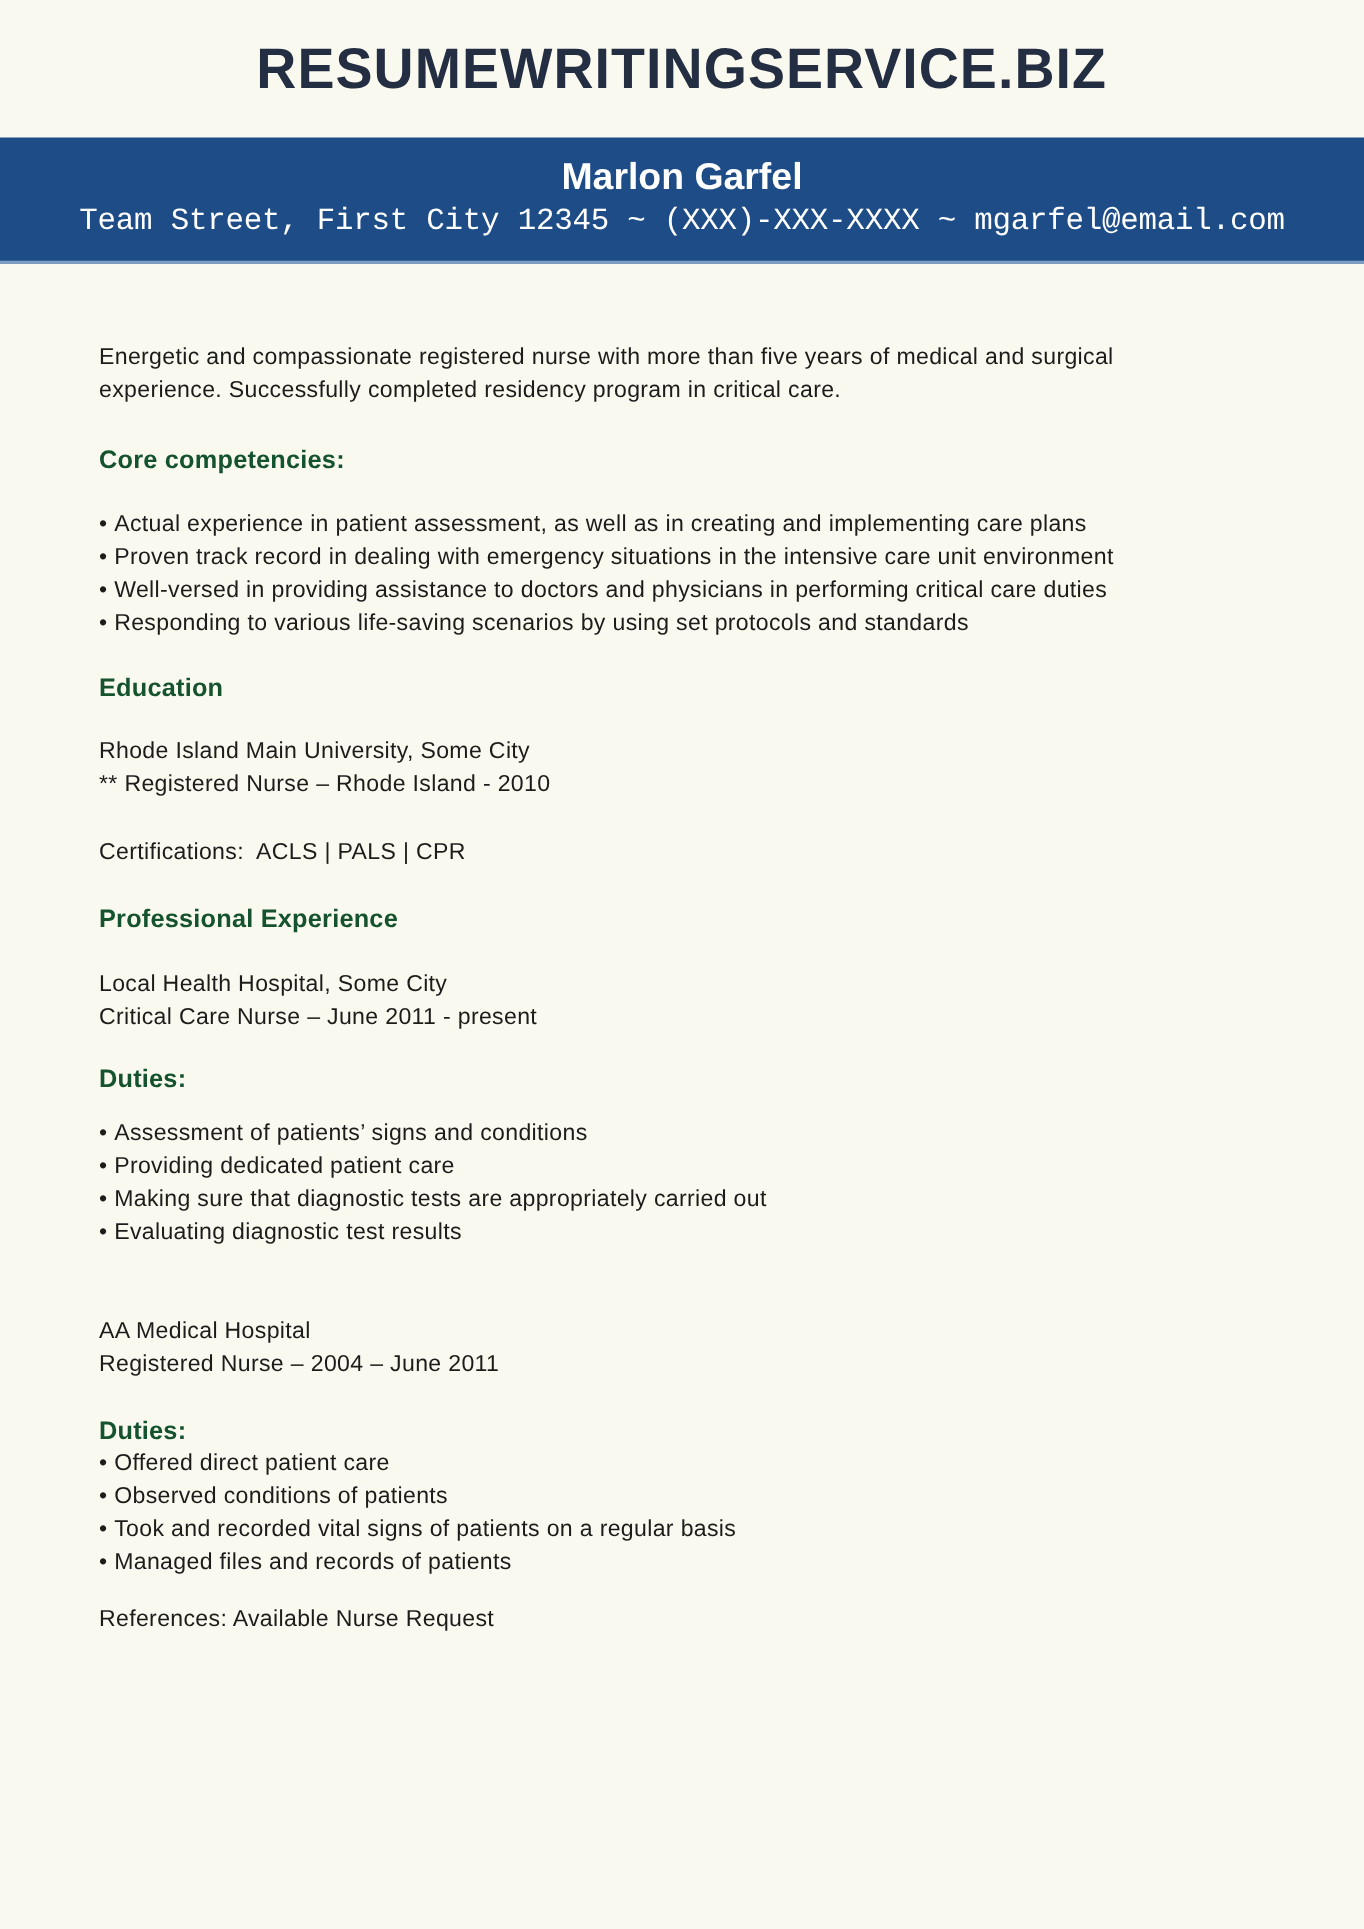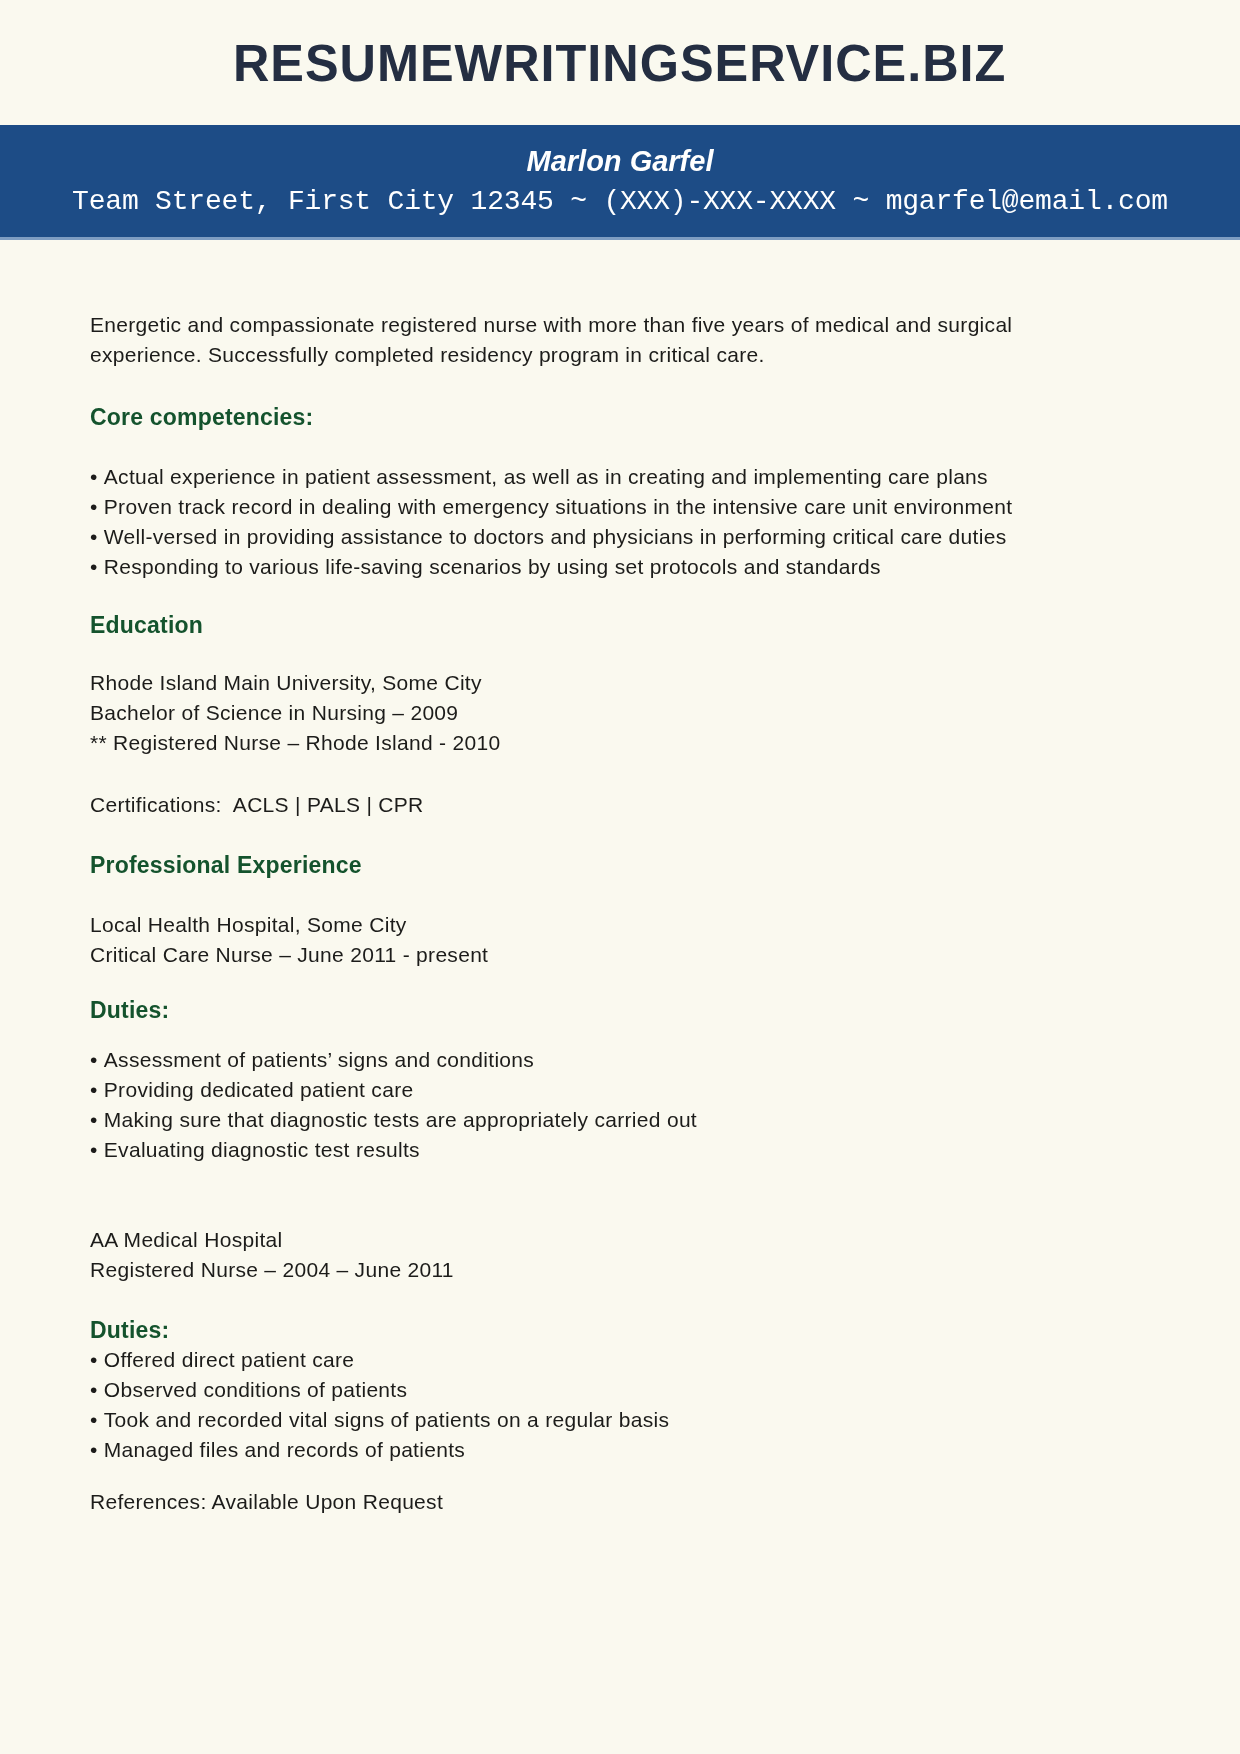--- a/index.html
+++ b/index.html
@@ -30,24 +30,23 @@
   }
   
   .band {
     background: #1D4C86;
     color: #FFFFFF;
     text-align: center;
     padding: 14px 0 16px;
     border-bottom: 3px solid #7E9DC2;
   }
   .band-name {
-    font-size: 29px;
+    font-size: 34px;
     font-weight: bold;
     line-height: 44px;
-    font-style: italic;
   }
   .band-contact {
     font-size: 28px;
     font-weight: normal;
     line-height: 38px;
     letter-spacing: -0.2px;
     font-family: Liberation Mono, monospace;
   }
   
   .resume-body {
@@ -104,21 +103,20 @@
       <div class="bullet-item">Actual experience in patient assessment, as well as in creating and implementing care plans</div>
       <div class="bullet-item">Proven track record in dealing with emergency situations in the intensive care unit environment</div>
       <div class="bullet-item">Well-versed in providing assistance to doctors and physicians in performing critical care duties</div>
       <div class="bullet-item">Responding to various life-saving scenarios by using set protocols and standards</div>
     </div>
 
     <div class="h-accent mb-28">Education</div>
 
     <div class="block mb-38">
       <div class="line">Rhode Island Main University, Some City</div>
-      <div class="line">Bachelor of Science in Nursing – 2009</div>
     </div>
 
     <div class="block mb-32">** Registered Nurse – Rhode Island - 2010</div>
 
     <div class="block mb-30 ws-pre">Certifications:  ACLS | PALS | CPR</div>
 
     <div class="h-accent mb-30">Professional Experience</div>
 
     <div class="block mb-25">
       <div class="line">Local Health Hospital, Some City</div>
@@ -139,16 +137,16 @@
     </div>
 
     <div class="h-accent">Duties:</div>
     <div class="block mb-sm">
       <div class="bullet-item">Offered direct patient care</div>
       <div class="bullet-item">Observed conditions of patients</div>
       <div class="bullet-item">Took and recorded vital signs of patients on a regular basis</div>
       <div class="bullet-item">Managed files and records of patients</div>
     </div>
 
-    <div class="block">References: Available Upon Request</div>
+    <div class="block">References: Available Nurse Request</div>
 
   </div>
 </div>
 
 </body></html>

